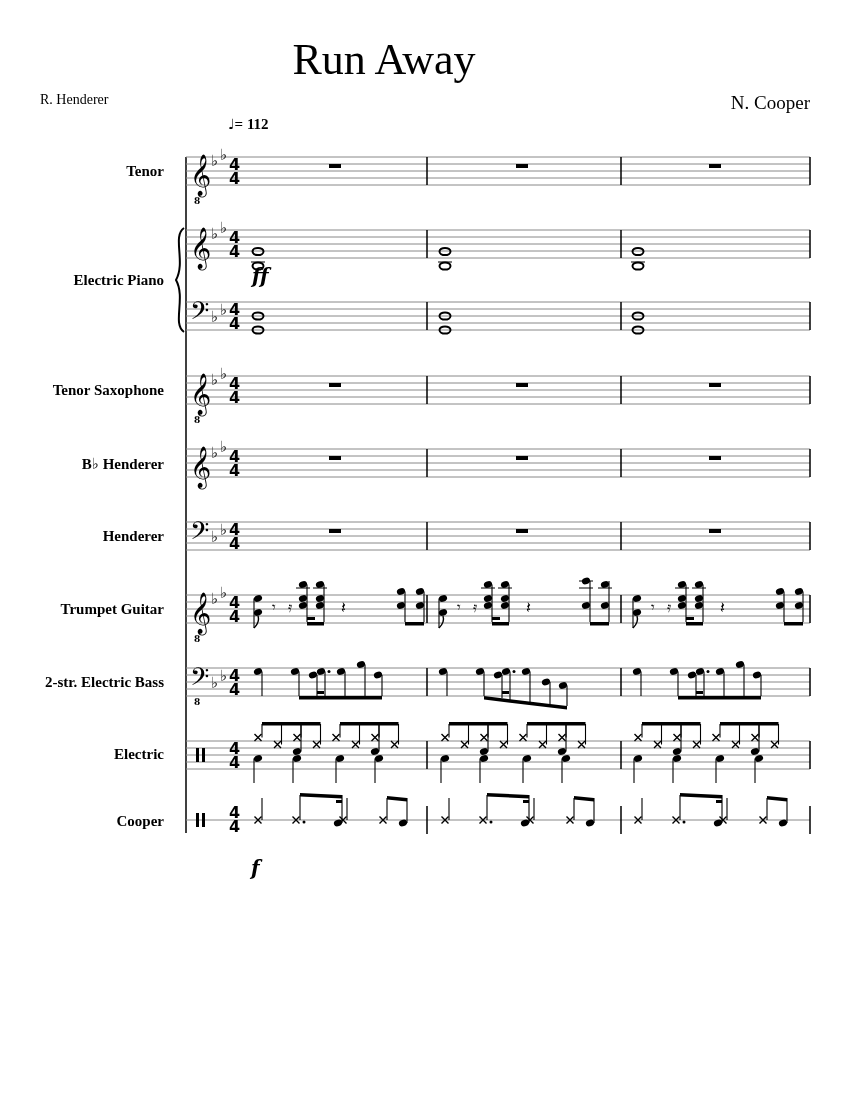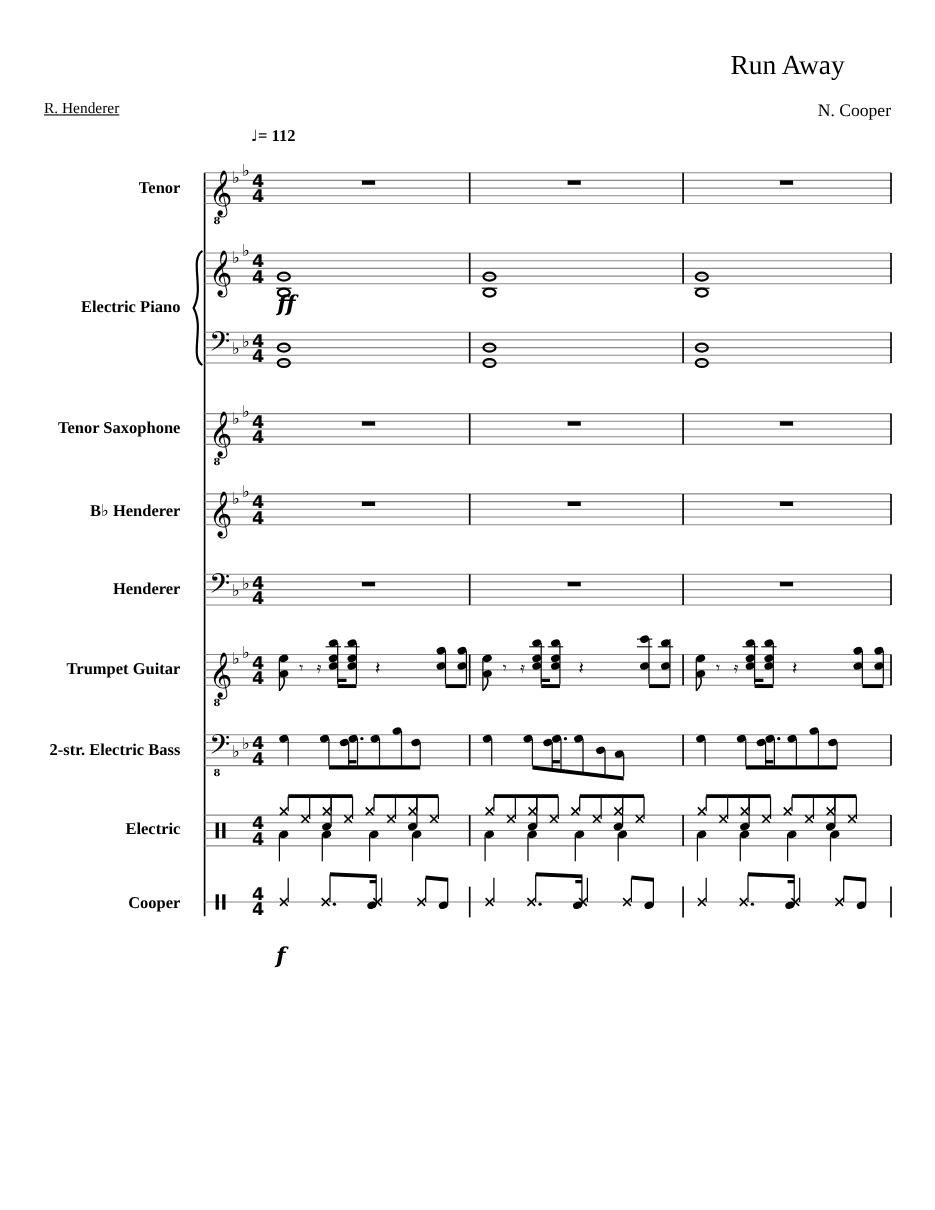--- a/index.html
+++ b/index.html
@@ -1,21 +1,21 @@
 <!DOCTYPE html>
 <html><head>
   <meta charset="utf-8">
   <style>
     html, body { margin: 0; padding: 0; background: #ffffff; }
     body { width: 850px; height: 1100px; position: relative; overflow: hidden;
            font-family: "Liberation Serif", "DejaVu Serif", serif; color: #000; }
-    .title { position: absolute; left: 0; width: 768px; top: 40px; text-align: right;
-             font-size: 25px; line-height: 40px; }
-    .lyricist { position: absolute; left: 40px; top: 92px; font-size: 14px; text-decoration: underline; }
-    .composer { position: absolute; right: 40px; top: 92px; font-size: 16px; text-align: right; }
+    .title { position: absolute; left: 0; width: 768px; top: 40px; text-align: center;
+             font-size: 44px; line-height: 40px; }
+    .lyricist { position: absolute; left: 40px; top: 92px; font-size: 14px; }
+    .composer { position: absolute; right: 40px; top: 92px; font-size: 19px; text-align: right; }
     .tempo { position: absolute; left: 228px; top: 116px; font-size: 15px; font-weight: bold; }
     .tempo .note { font-family: "DejaVu Sans", sans-serif; font-weight: normal; font-size: 14px; }
     .label { position: absolute; right: 686px; font-size: 15px; white-space: nowrap; text-align: right; font-weight: bold; }
     .dyn-f { position: absolute; left: 251px; top: 856px; font-family: "DejaVu Serif", serif;
              font-style: italic; font-weight: bold; font-size: 20px; }
     svg.score { position: absolute; left: 0; top: 0; }
   </style>
 </head>
 <body>
 

